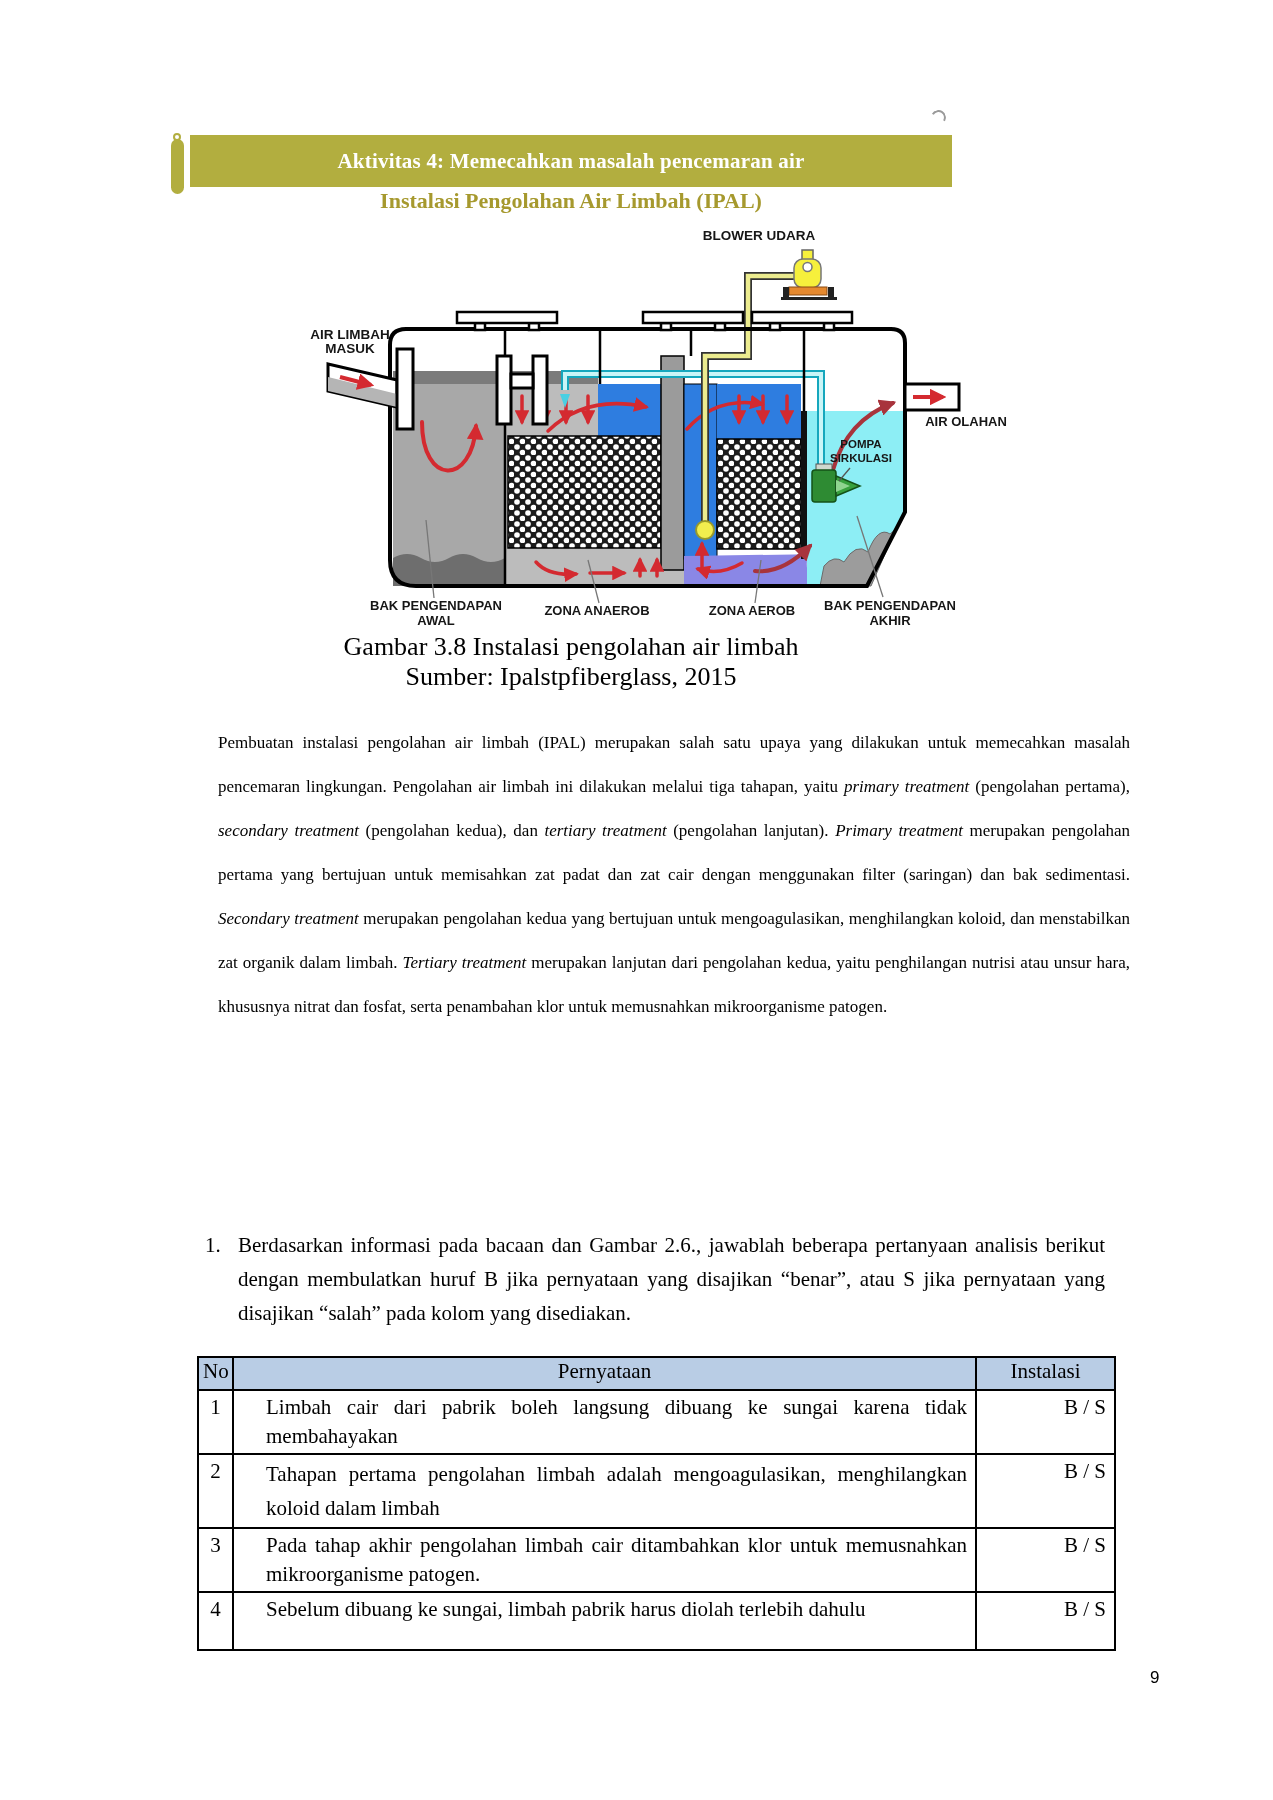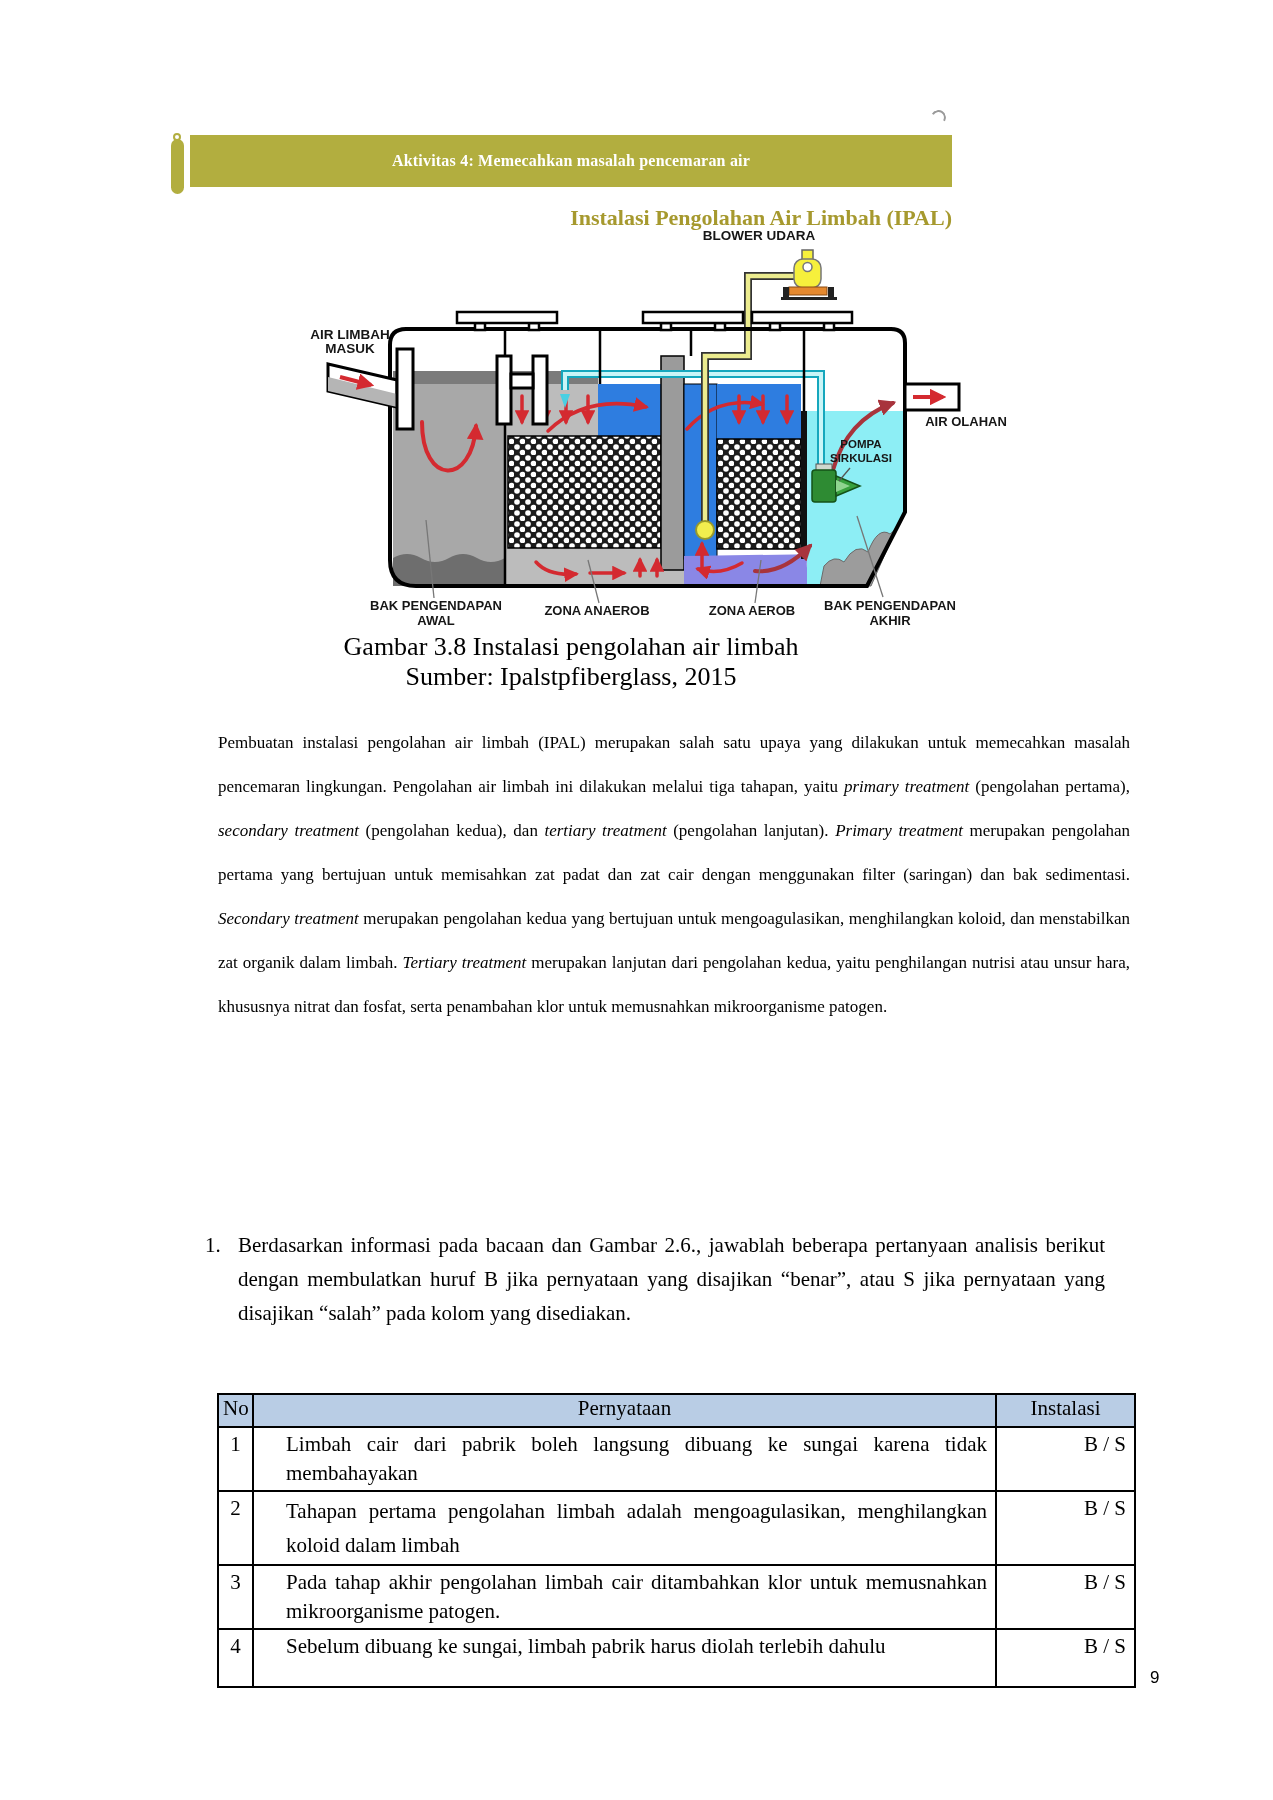--- a/index.html
+++ b/index.html
@@ -9,41 +9,41 @@
     font-family:"Liberation Serif", serif; color:#000;
   }
   .abs { position:absolute; }
 
   
   .banner-tube { left:171px; top:139px; width:13px; height:55px; border-radius:7px; }
   .banner-curl { left:173px; top:133px; width:8px; height:8px; border-radius:50%;
                  border:2px solid #b2ae3f; background:#fff; }
   .banner-rect { left:190px; top:135px; width:762px; height:52px;
                  display:flex; align-items:center; justify-content:center; }
-  .banner-title { color:#ffffff; font-weight:bold; font-size:16px; letter-spacing:.2px; }
+  .banner-title { color:#ffffff; font-weight:bold; font-size:21px; letter-spacing:.2px; }
   .page-curl { left:931px; top:110px; width:15px; height:15px; border:2.5px solid #9a9a9a;
                border-left-color:transparent; border-bottom-color:transparent;
                border-radius:50%; transform:rotate(-15deg); }
-  .subtitle { left:190px; top:205px; width:762px; text-align:right;
+  .subtitle { left:190px; top:188px; width:762px; text-align:center;
               font-size:22px; font-weight:bold; }
 
   
   .caption { left:190px; width:762px; text-align:center; font-size:26px; }
 
   
   .paragraph { left:190px; top:721px; width:912px; font-size:17px;
                line-height:44px; text-align:justify;margin-left:28px; }
 
   
   .question { left:205px; top:1228px; width:900px; display:flex; font-size:21px; line-height:34px; }
   .q-num { flex:0 0 33px; }
   .q-text { flex:1; text-align:justify; }
 
   
-  .ipal-table { left:197px; top:1393px;margin-left:20px; }
+  .ipal-table { left:197px; top:1356px; }
   table { border-collapse:collapse; table-layout:fixed; width:917px; font-size:21px; }
   th, td { border:2px solid #000; vertical-align:top; }
   th { font-weight:normal; height:33px; text-align:center; padding:1px 4px; }
   td { line-height:29px; padding:2px 8px; }
   td.c-no { text-align:center; padding:2px 2px; }
   td.c-answer { text-align:right;border-radius:32px; }
   tbody tr:nth-child(1){ height:64px; }
   tbody tr:nth-child(2){ height:70px; }
   tbody tr:nth-child(2) td.c-statement{ line-height:34px; }
   tbody tr:nth-child(3){ height:64px; }

